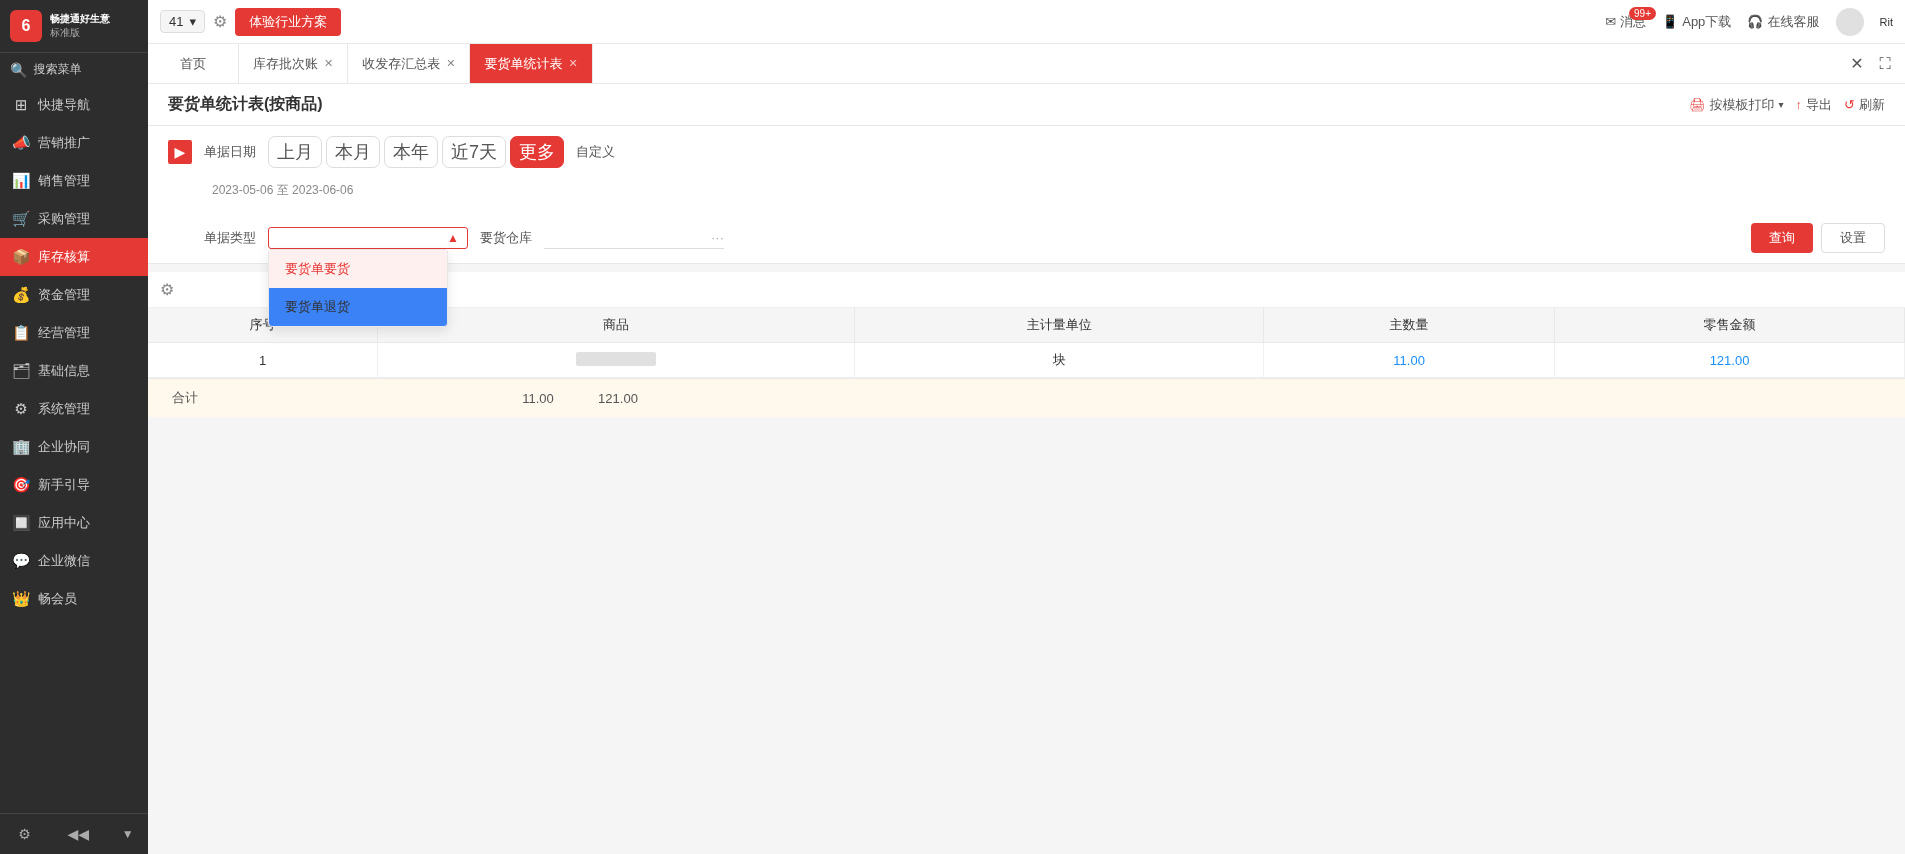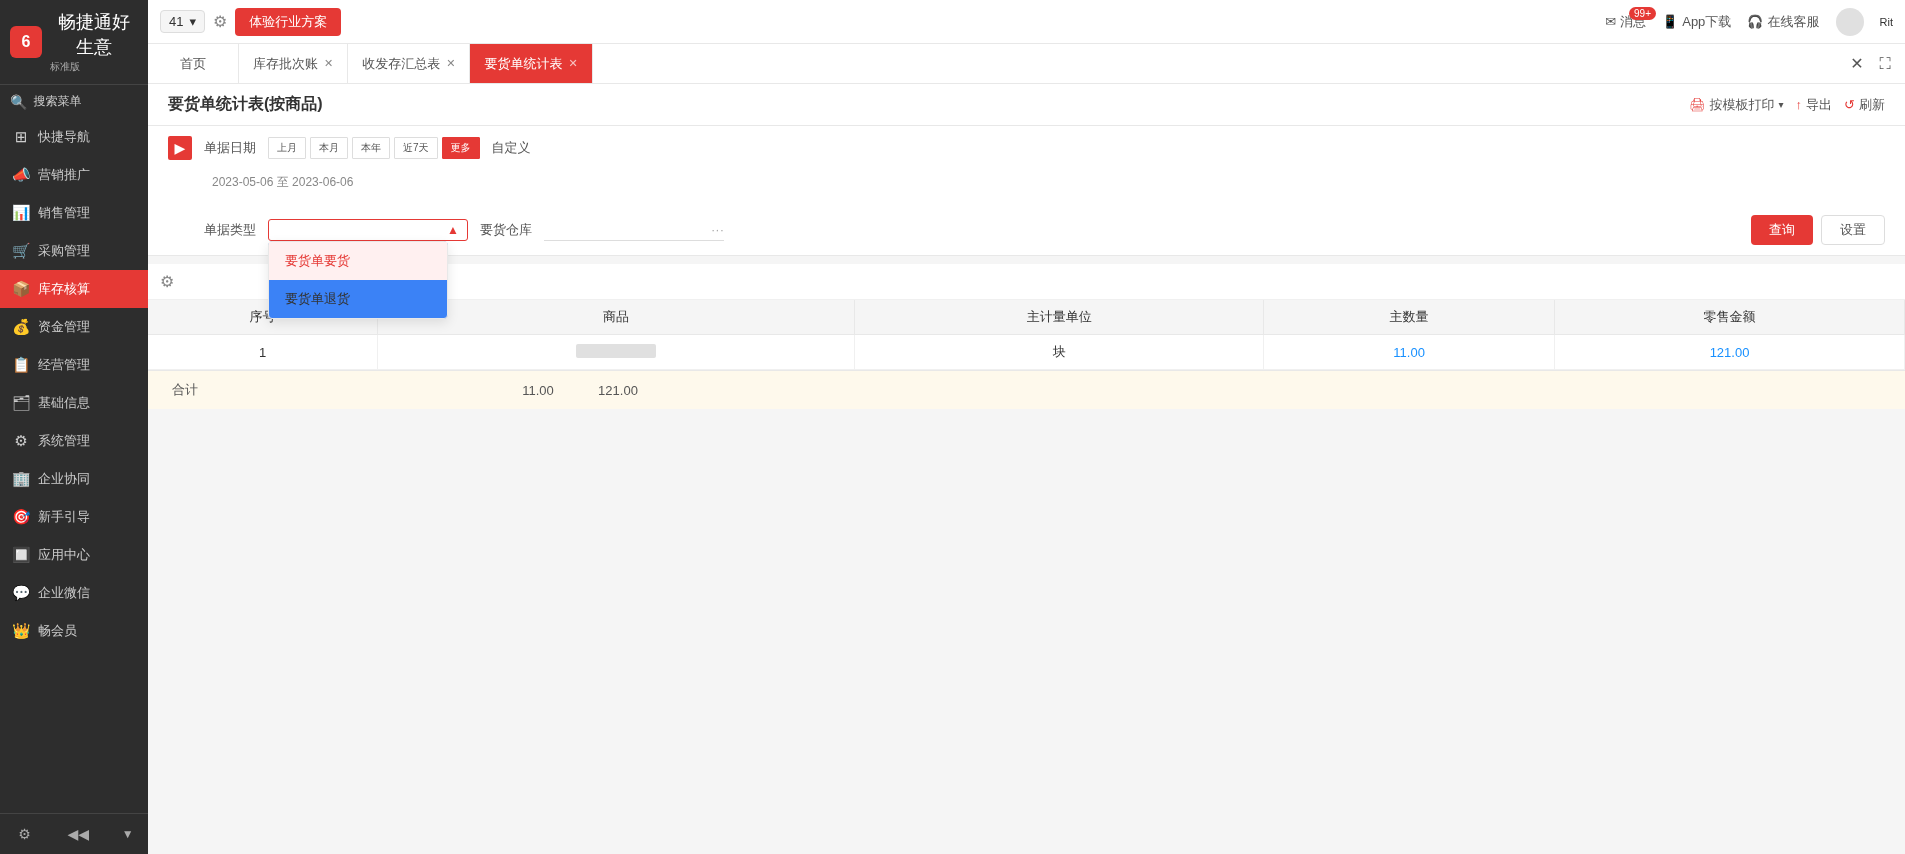--- a/index.html
+++ b/index.html
@@ -28,21 +28,21 @@
       display: flex; align-items: center; justify-content: center;
       color: white; font-weight: bold; font-size: 16px;
       flex-shrink: 0;
     }
     .sidebar-logo-text {
       margin-left: 8px;
       color: #fff;
       font-size: 12px;
       line-height: 1.4;
     }
-    .sidebar-logo-text .main { font-size: 18px; font-weight: normal; text-align: center; }
+    .sidebar-logo-text .main { font-size: 10px; font-weight: bold; text-align: center; }
     .sidebar-logo-text .sub { font-size: 10px; color: #aaa; }
     .sidebar-search {
       display: flex; align-items: center;
       padding: 8px 10px;
       color: #ccc;
       font-size: 12px;
       cursor: pointer;
     }
     .sidebar-search .icon { margin-right: 6px; font-size: 14px; }
     .sidebar-nav {
@@ -261,22 +261,22 @@
     .filter-label {
       color: #555; font-size: 13px;
       white-space: nowrap;
     }
     .filter-date-btns {
       display: flex; align-items: center; gap: 4px;
     }
     .filter-date-btn {
       padding: 3px 8px;
       border: 1px solid #ddd;
-      border-radius: 1px;
-      font-size: 10px;
+      border-radius: 7px;
+      font-size: 18px;
       cursor: pointer;
       color: #555;
       background: #fff;
       text-align: center;
     }
     .filter-date-btn.more {
       background: #e53935;
       color: white;
       border-color: #e53935;
     }

